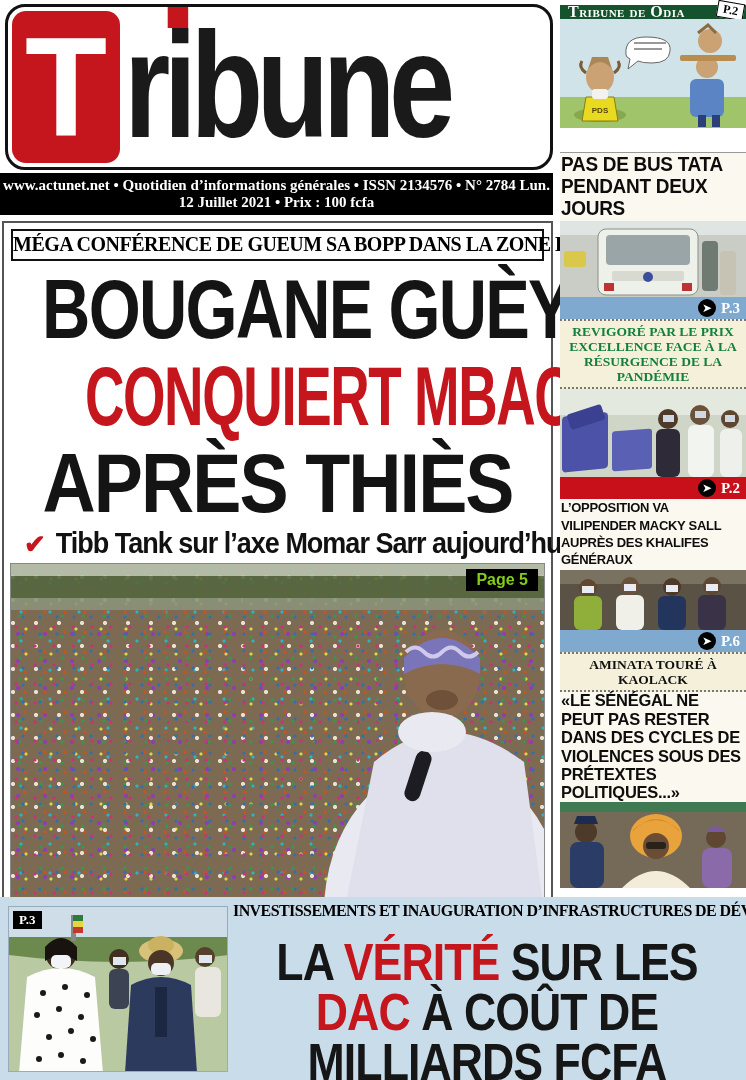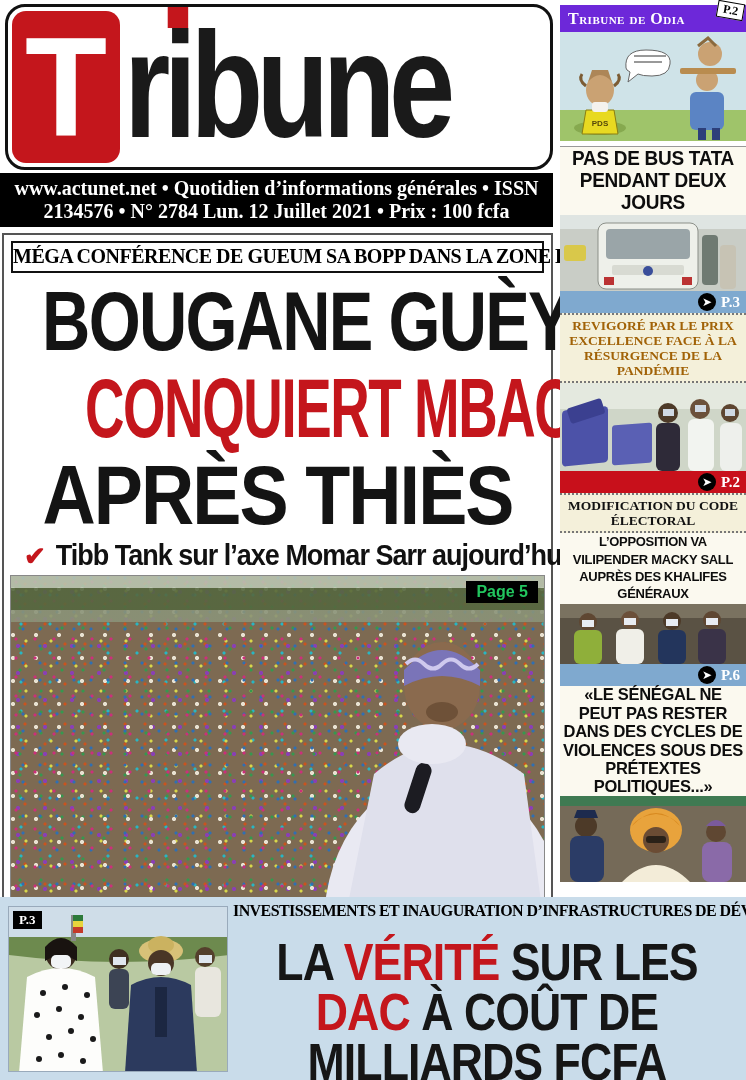--- a/index.html
+++ b/index.html
@@ -11,63 +11,63 @@
 
   
   .masthead { position:relative; margin:4px 4px 0 5px; height:166px; border:3px solid #111; border-radius:20px; background:#fff; overflow:hidden; }
   .t-block { position:absolute; left:4px; top:4px; bottom:4px; width:108px; background:#c4161c; border-radius:14px; display:flex; align-items:center; justify-content:center; }
   .t-block span { color:#fff; font-weight:900; font-size:128px; line-height:1; transform:scale(1.05,1.1); }
   .m-word { position:absolute; left:116px; top:50%; transform:translateY(-52%) scale(0.93,1.18); transform-origin:left center; font-weight:900; font-size:128px; letter-spacing:-7px; color:#1a1a1a; white-space:nowrap; }
   .m-word .t-i { position:relative; }
   .m-word .t-i::after { content:""; position:absolute; left:53%; transform:translateX(-50%); top:2px; width:22px; height:22px; background:#c4161c; }
 
   
-  .info-strip { margin:3px 4px 0 0; background:#000; color:#fff; font-family:"Liberation Serif", serif; font-weight:bold; font-size:20px; text-align:center; padding:4px 2px; }
+  .info-strip { margin:3px 4px 0 0; background:#000; color:#fff; font-family:"Liberation Serif", serif; font-weight:bold; font-size:15px; text-align:center; padding:4px 2px; }
 
   
   .main-box { position:relative; margin:6px 4px 0 2px; height:684px; border:2px solid #555; background:#fff; padding:4px 6px; }
   .kicker-box { border:2px solid #111; margin:2px 1px 4px 1px; padding:2px 0 3px 0; text-align:center; font-family:"Liberation Serif", serif; font-weight:bold; font-size:20px; color:#000; letter-spacing:-0.5px; white-space:nowrap; }
   .main-headline { text-align:center; }
   .main-headline .hl { display:block; font-weight:900; font-size:76px; line-height:87px; letter-spacing:-2px; color:#141414; white-space:nowrap; }
   .main-headline .hl.red { color:#c4161c; }
   .main-headline .hl:nth-child(1){ transform:scale(0.88,1.1); }
   .main-headline .hl:nth-child(2){ transform:scale(0.72,1.1); }
   .main-headline .hl:nth-child(3){ transform:scale(0.97,1.1); }
   .check-line { display:flex; align-items:center; gap:10px; justify-content:flex-start; padding:2px 0 4px 14px; }
   .check-line .chk { color:#c4161c; font-size:26px; font-weight:900; line-height:1; }
   .check-line .txt { font-weight:900; font-size:27px; letter-spacing:-1px; transform:scaleY(1.08); color:#111; white-space:nowrap; }
   .main-photo { position:relative; height:347px; border:1px solid #888; overflow:hidden; }
-  .page-badge { position:absolute; top:5px; right:6px; background:#000; color:#22c55e; font-weight:bold; font-size:16px; padding:2px 10px; z-index:5; }
+  .page-badge { position:absolute; top:5px; right:6px; background:#000; color:#84cc16; font-weight:bold; font-size:16px; padding:2px 10px; z-index:5; }
 
   
   .crowd-bg { position:absolute; inset:0; background-color:#7d6a52;
     background-image:
       radial-gradient(3px 3px at 5px 6px,  #cc2f7b 50%, transparent 55%),
       radial-gradient(3px 3px at 12px 2px, #2f6fb3 50%, transparent 55%),
       radial-gradient(4px 4px at 2px 13px, #e9e2d2 50%, transparent 55%),
       radial-gradient(3px 3px at 9px 10px, #36984f 50%, transparent 55%),
       radial-gradient(3px 3px at 15px 15px,#d8d84a 50%, transparent 55%),
       radial-gradient(4px 4px at 7px 16px, #8a3fb5 50%, transparent 55%),
       radial-gradient(3px 3px at 14px 8px, #c9541f 50%, transparent 55%),
       radial-gradient(3px 3px at 10px 19px,#27b7c4 50%, transparent 55%);
     background-size:19px 19px,17px 17px,23px 23px,21px 21px,25px 25px,27px 27px,20px 20px,29px 29px; }
   .crowd-bg::before { content:""; position:absolute; left:0; right:0; top:0; height:46px;
     background:linear-gradient(#b9c4b0 0 12px, #55673f 12px 34px, #8a9378 34px 46px); opacity:.9; }
   .man-svg { position:absolute; right:0; top:18px; height:330px; width:230px; }
 
   
   .sidebar { position:absolute; left:560px; top:0; width:186px; }
-  .cartoon-head { position:relative; margin-top:5px; height:27px; background:#6d28d9; display:flex; align-items:center; padding-left:8px;text-align:center; }
+  .cartoon-head { position:relative; margin-top:5px; height:14px; background:#14532d; display:flex; align-items:center; padding-left:8px;text-align:center; }
   .cartoon-head .title { color:#fff; font-family:"Liberation Serif", serif; font-weight:bold; font-size:16px; letter-spacing:0.5px; }
   .corner-tag { position:absolute; right:2px; top:-3px; background:#fff; border:1.5px solid #000; color:#000; font-family:"Liberation Serif", serif; font-weight:bold; font-size:12px; padding:0 5px; transform:rotate(10deg); }
-  .cartoon-box { position:relative; height:115px; overflow:hidden; border-bottom:1px solid #999; }
+  .cartoon-box { position:relative; height:134px; overflow:hidden; border-bottom:1px solid #999; }
 
   .sb-kicker { background:#f4f0da; border-top:2px dotted #777; border-bottom:2px dotted #777; text-align:center; font-family:"Liberation Serif", serif; font-weight:bold; color:#111; padding:3px 2px; font-size:13.5px; line-height:15px; }
-  .sb-kicker.darkred { color:#a16207; }
-  .sb-headline { background:#fbf9ef; text-align:center; font-weight:900; color:#0d0d0d; padding:2px 1px 3px 1px; }
+  .sb-kicker.darkred { color:#15803d; }
+  .sb-headline { background:#fbf9ef; font-weight:900; color:#0d0d0d; padding:2px 1px 3px 1px; }
   .sb-headline .inner { display:inline-block; transform:scaleY(1.05); letter-spacing:-0.3px; }
   .sb-photo { position:relative; overflow:hidden; }
   .page-bar { position:relative; height:22px; display:flex; align-items:center; justify-content:flex-end; padding-right:6px; gap:5px; }
   .page-bar.blue { background:#7fa9cf; }
   .page-bar.red  { background:#c8101b; }
   .arrow-circle { width:18px; height:18px; border-radius:50%; background:#000; color:#fff; font-size:12px; display:flex; align-items:center; justify-content:center; line-height:1; }
   .page-bar .plabel { color:#fff; font-family:"Liberation Serif", serif; font-weight:bold; font-size:15px; }
 
   
   .bottom-strip { position:absolute; left:0; top:897px; width:746px; height:183px; background:#c9dcea; }
@@ -200,21 +200,20 @@
         <rect x="103" y="26" width="11" height="7" fill="#cfd8e2"></rect>
         <rect x="135" y="22" width="11" height="7" fill="#cfd8e2"></rect>
         <rect x="165" y="26" width="10" height="7" fill="#cfd8e2"></rect>
       </svg>
     </div>
     <div class="page-bar red">
       <span class="arrow-circle">➤</span>
       <span class="plabel">P.2</span>
     </div>
 
-    <div class="sb-kicker">MODIFICATION DU CODE ÉLECTORAL</div>
     <div class="sb-headline s3"><span class="inner">L’OPPOSITION VA VILIPENDER MACKY SALL AUPRÈS DES KHALIFES GÉNÉRAUX</span></div>
     <div class="sb-photo" style="height:60px">
       <svg viewBox="0 0 186 60" width="186" height="60">
         <rect width="186" height="60" fill="#5a5244"></rect>
         <rect width="186" height="14" fill="#7a7260"></rect>
         <circle cx="28" cy="18" r="9" fill="#5f4732"></circle>
           <rect x="14" y="26" width="28" height="34" rx="6" fill="#8faf3a"></rect>
         <circle cx="70" cy="16" r="9" fill="#6b503a"></circle>
           <rect x="56" y="25" width="28" height="35" rx="6" fill="#f0efe8"></rect>
         <circle cx="112" cy="17" r="9" fill="#4d3a28"></circle>
@@ -225,20 +224,21 @@
         <rect x="64" y="14" width="12" height="7" fill="#e8ecf2"></rect>
         <rect x="106" y="15" width="12" height="7" fill="#e8ecf2"></rect>
         <rect x="146" y="14" width="12" height="7" fill="#e8ecf2"></rect>
       </svg>
     </div>
     <div class="page-bar blue">
       <span class="arrow-circle">➤</span>
       <span class="plabel">P.6</span>
     </div>
 
+    <div class="sb-kicker">AMINATA TOURÉ À KAOLACK</div>
     <div class="sb-headline s4"><span class="inner">«LE SÉNÉGAL  NE PEUT PAS RESTER DANS DES CYCLES DE VIOLENCES SOUS DES PRÉTEXTES POLITIQUES...»</span></div>
     <div class="sb-photo" style="height:86px">
       <svg viewBox="0 0 186 86" width="186" height="86">
         <rect width="186" height="86" fill="#756a58"></rect>
         <rect width="186" height="10" fill="#3f7a52"></rect>
         <circle cx="26" cy="30" r="11" fill="#4d3a28"></circle>
         <path d="M14 22 h24 l-3 -8 h-18 Z" fill="#1d2b4e"></path>
         <rect x="10" y="40" width="34" height="46" rx="8" fill="#2b3c66"></rect>
         <ellipse cx="96" cy="34" rx="26" ry="22" fill="#e8a33c"></ellipse>
         <path d="M72 30 q24 -26 48 0 q-6 -10 -24 -12 q-18 2 -24 12" fill="#d88a20"></path>

